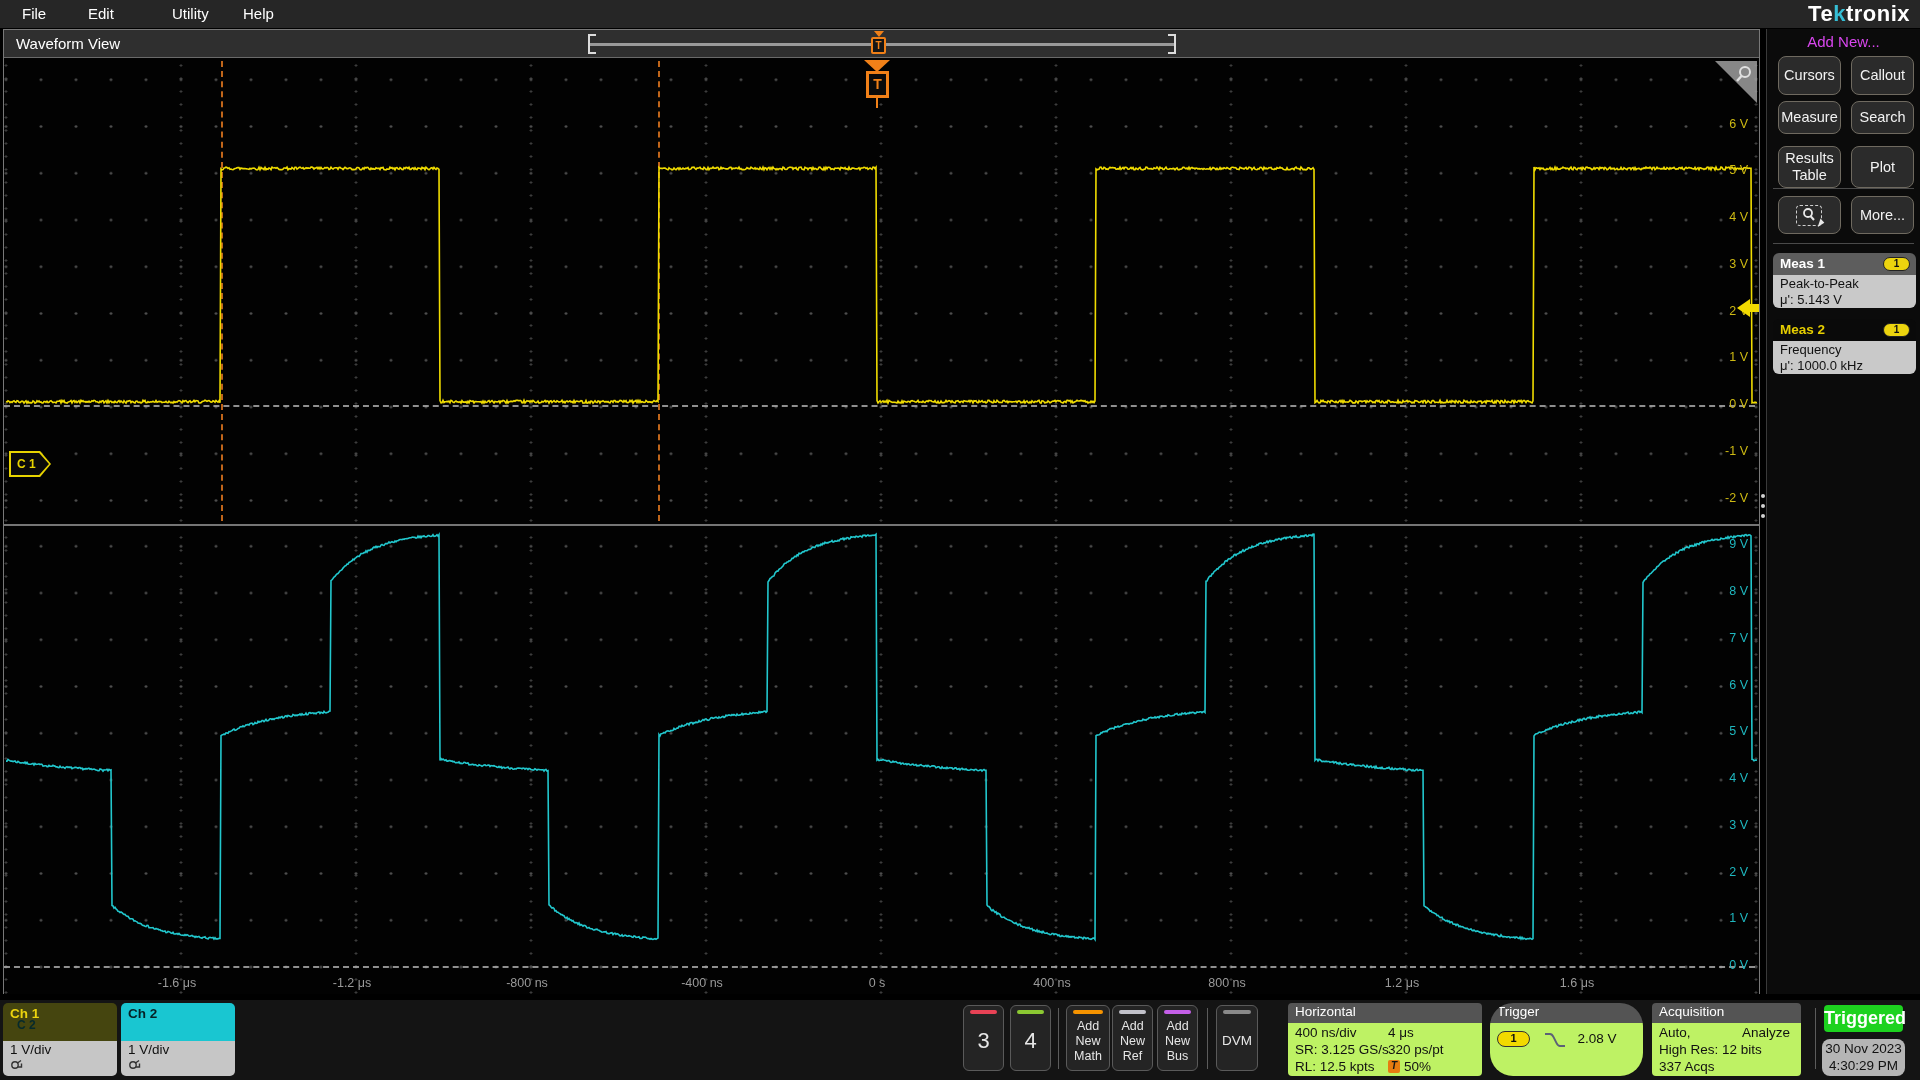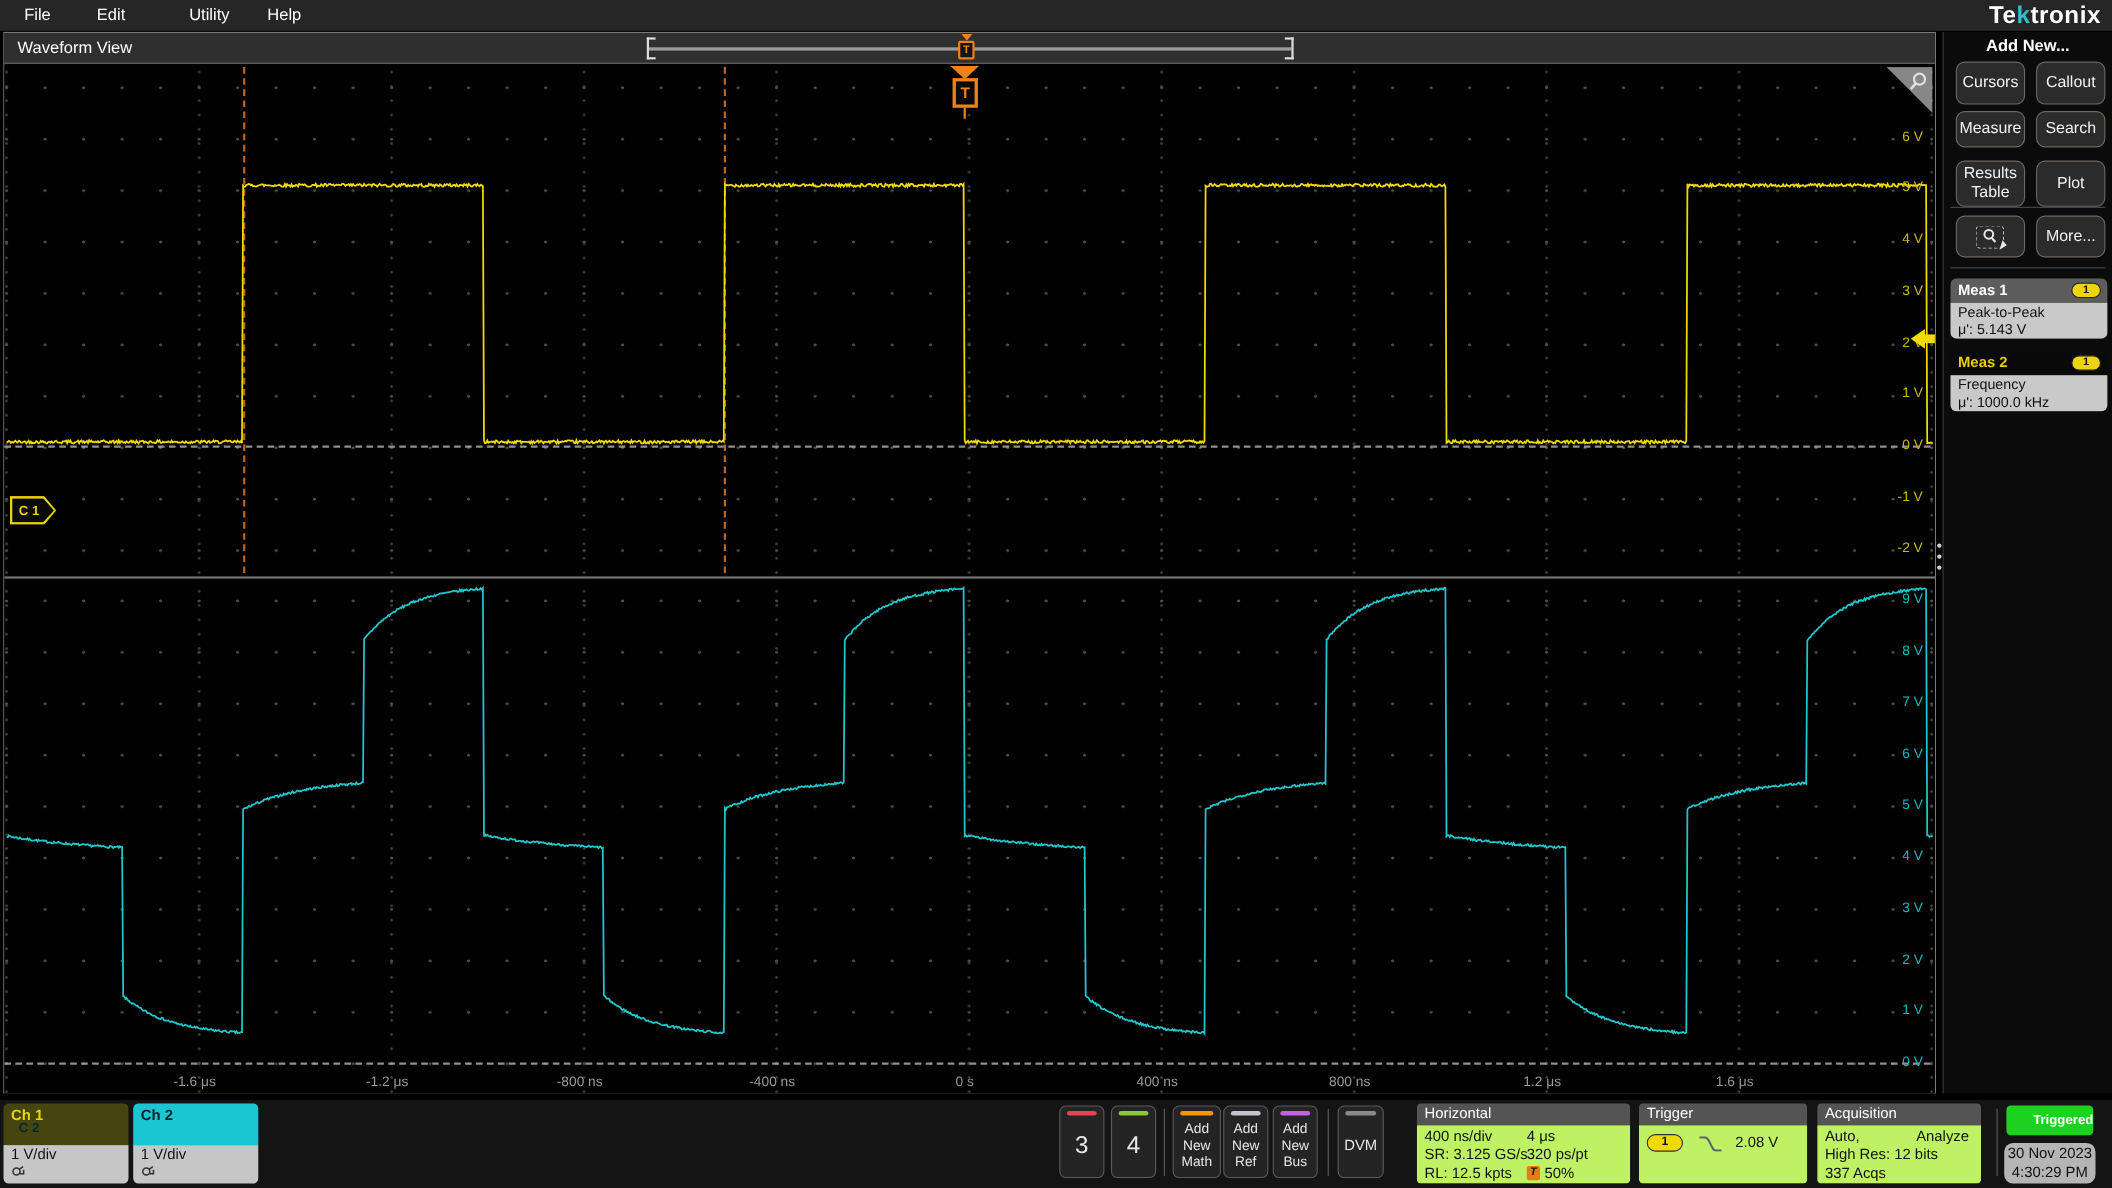--- a/index.html
+++ b/index.html
@@ -78,22 +78,22 @@
   .mag-corner { position:absolute; left:1711px; top:2px; width:42px; height:42px;
                 background:#9a9a9a; opacity:.88; clip-path:polygon(0 0,100% 0,100% 100%); }
   .mag-corner svg { position:absolute; right:3px; top:3px; }
 
   .grip { position:absolute; left:1760px; top:494px; width:6px; height:32px; }
   .grip i { display:block; width:4px; height:4px; border-radius:50%; background:#d0d0d0; margin:0 0 6px 1px; }
 
   
   .sidebar { position:absolute; left:1766px; top:29px; width:154px; height:965px; background:#0b0b0b;
              border-left:1px solid #3a3a3a; }
-  .addnew { position:absolute; left:0; top:4px; width:100%; text-align:center; color:#ffffff;
-            font-size:15px; font-weight:bold; }
+  .addnew { position:absolute; left:0; top:4px; width:100%; text-align:center; color:#d946ef;
+            font-size:15px; font-weight:normal; }
   .sb { position:absolute; background:#2b2b2b; border:1px solid #6f6a60; border-radius:8px;
         color:#f2f2f2; font-size:14.5px; text-align:center; cursor:pointer; white-space:pre-line; line-height:17px; }
   .sbc1 { left:11px; width:63px; } .sbc2 { left:84px; width:63px; }
   .sbr1 { top:27px; height:39px; } .sbr2 { top:72px; height:33px; }
   .sbr3 { top:117px; height:42px; } .sbr4 { top:167px; height:38px; }
   .sb-div { position:absolute; left:6px; width:141px; height:1px; background:#4a4a4a; }
   .d1 { top:159px; } .d2 { top:214px; }
   .zoombox { position:relative; }
   .zoombox .zb { position:absolute; left:17px; top:8px; width:26px; height:21px;
                  border:1.5px dashed #cfcfcf; border-radius:4px; }
@@ -137,34 +137,34 @@
   .dvm { left:1216px; width:42px; font-size:13.5px; }
   .dvm span { position:absolute; left:0; right:0; top:27px; text-align:center; }
 
   .panel { position:absolute; top:3px; height:73px; border-radius:4px; overflow:hidden; cursor:pointer; }
   .p-h { height:20px; background:#545454; color:#fff; font-size:13.5px; padding:1px 0 0 7px; }
   .p-b { height:53px; background:#bef264; color:#111; font-size:13.5px; padding:1px 7px 0 7px; }
   .prow { position:relative; height:17px; line-height:17px; white-space:nowrap; }
   .pc2 { position:absolute; left:93px; } 
   .pc2r { position:absolute; right:4px; }
   .hpanel { left:1288px; width:194px; }
-  .tpanel { left:1490px; width:153px; }
+  .tpanel { left:1490px; width:153px;border-radius:23px; }
   .apanel { left:1652px; width:149px; }
   .t-ico { display:inline-block; position:relative; width:12px; height:13px; background:#e87c10;
            border-radius:2px; margin-right:4px; vertical-align:-2px; }
   .t-ico::before { content:"T"; position:absolute; left:0; right:0; top:0; color:#161616; font-size:10px;
                    font-weight:bold; text-align:center; line-height:12px; }
   .trigrow { padding-top:8px; }
   .srcpill { display:inline-block; width:33px; height:16px; background:#f2da00; border:1.5px solid #333;
              border-radius:9px; color:#111; font-size:11px; font-weight:bold; text-align:center;
              line-height:13px; vertical-align:middle; }
   .slope { vertical-align:middle; margin:0 8px 0 10px; }
 
   .trig-status { position:absolute; left:1824px; top:5px; width:79px; height:27px; background:#1dd21f;
-                 border-radius:4px; color:#fff; font-size:12px; font-weight:bold; text-align:right;
+                 border-radius:4px; color:#fff; font-size:18px; font-weight:bold; text-align:left;
                  line-height:27px; }
   .datetime { position:absolute; left:1822px; top:39px; width:83px; height:37px; background:#b5b5b5;
               border-radius:8px; color:#111; font-size:13.5px; text-align:center; padding-top:1px;
               line-height:17px; }
   .probe-ic { margin-top:1px; }
 </style>
 </head>
 <body>
 
 <div class="app">

